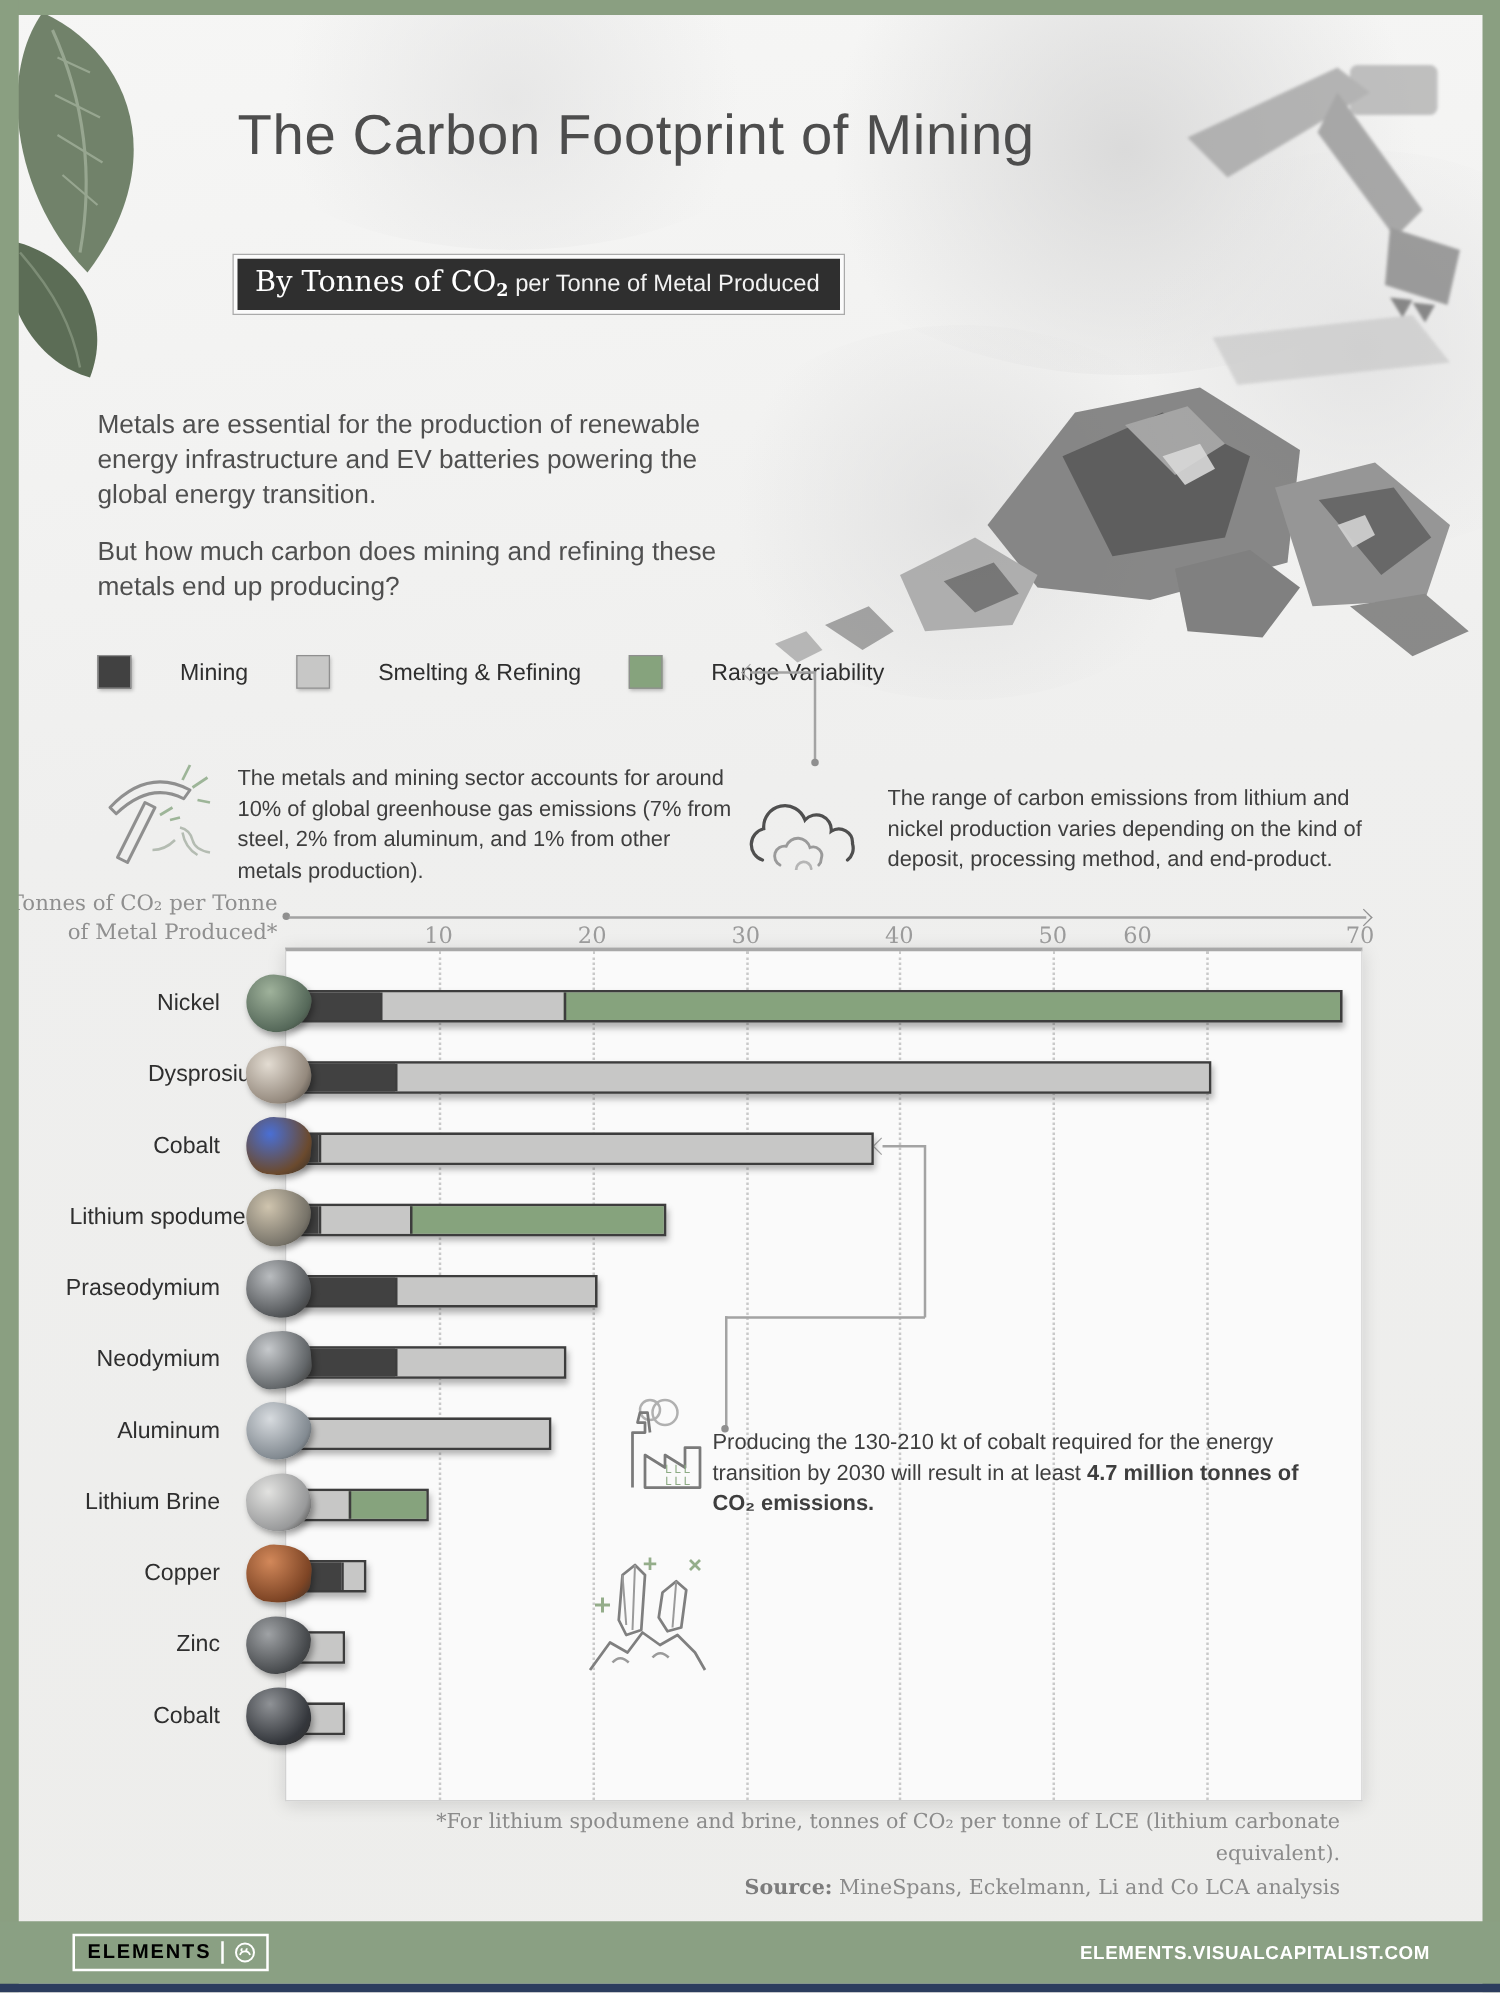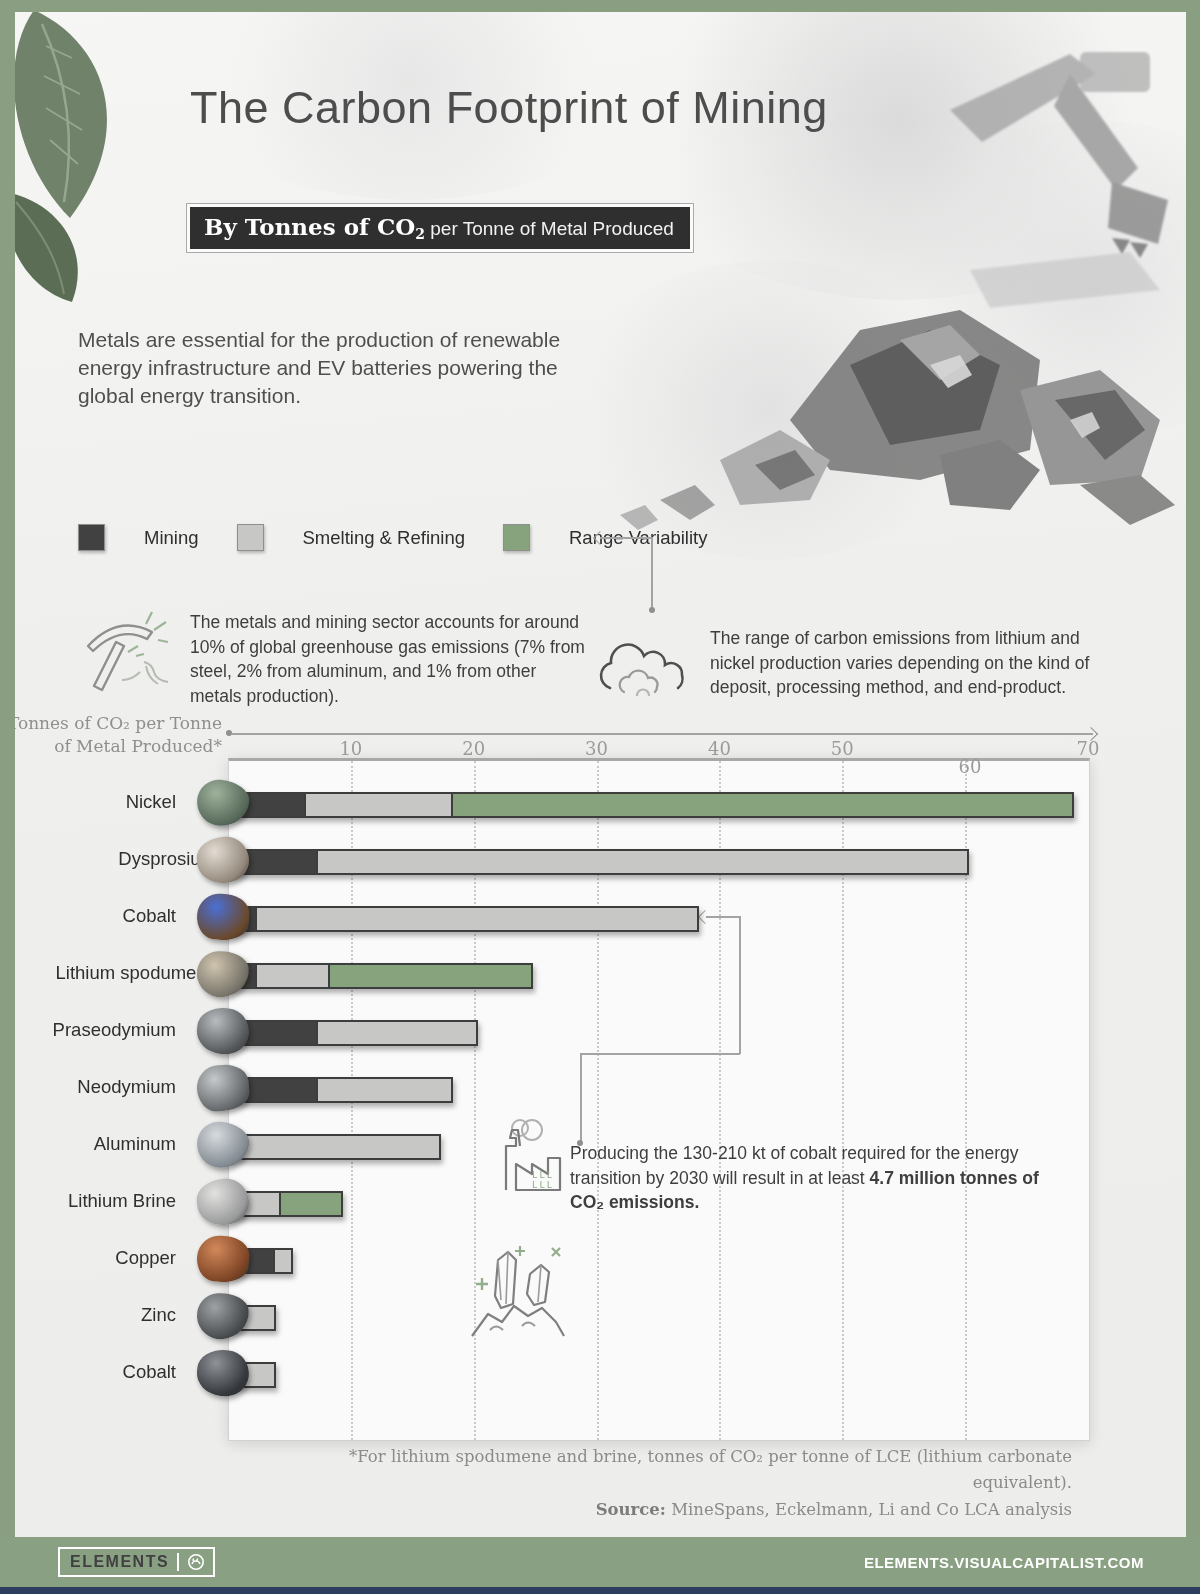--- a/index.html
+++ b/index.html
@@ -15,21 +15,21 @@
   
   .blob{position:absolute;border-radius:50%;pointer-events:none;z-index:1;}
   #decor-svg,#leaf-svg,#excavator-svg,#rocks-svg{position:absolute;z-index:1;pointer-events:none;}
   
   #title-main{left:190px;top:82px;font-size:45px;color:#4d4d4d;letter-spacing:.5px;z-index:5;}
   #title-sub{left:188px;top:128px;font-family:"DejaVu Serif","Liberation Serif",serif;
      font-weight:700;font-size:57px;color:#7fa184;letter-spacing:1px;z-index:5;
      text-shadow:-2px -2px 0 #fafaf8,2px 2px 0 #454545,4px 4px 3px rgba(0,0,0,.28);}
   #badge{left:190px;top:207px;background:#2f2f2f;color:#fff;padding:6px 16px 7px 14px;z-index:5;
      box-shadow:0 0 0 3px rgba(255,255,255,.95),0 0 0 4px #aaa;}
-  #badge .serif{font-family:"DejaVu Serif","Liberation Serif",serif;font-weight:700;font-size:23px;}
+  #badge .serif{font-family:"DejaVu Serif","Liberation Serif",serif;font-weight:400;font-size:23px;}
   #badge .sub{font-family:"DejaVu Serif","Liberation Serif",serif;font-weight:700;font-size:14px;vertical-align:-4px;}
   #badge .rest{font-size:19px;color:#f2f2f2;}
   #intro{left:78px;top:326px;width:515px;font-size:21px;line-height:1.33;color:#4f4f4f;z-index:5;}
   #intro p{margin:0 0 18px 0;}
   
   #legend{left:78px;top:524px;display:flex;align-items:center;gap:14px;z-index:6;}
   .lg-item{display:flex;align-items:center;margin-right:24px;gap:25px;}
   .lg-swatch{width:25px;height:25px;margin-right:14px;border:1px solid #8f8f8f;box-shadow:1px 2px 3px rgba(0,0,0,.25);}
   .lg-label{font-size:18.5px;color:#2e2e2e;}
   
@@ -68,21 +68,21 @@
   .thumb{position:absolute;left:197px;width:52px;height:46px;z-index:8;
      box-shadow:2px 3px 5px rgba(0,0,0,.35);}
   
   #footnote{left:300px;top:1444px;width:772px;text-align:right;font-family:"DejaVu Serif","Liberation Serif",serif;
      font-size:16.5px;line-height:1.6;color:#8b8b8b;z-index:6;}
   #footnote .b{font-weight:700;color:#7c7c7c;}
   #footer{position:absolute;left:0;bottom:7px;width:1200px;height:50px;background:#8aa083;z-index:50;
      display:flex;align-items:center;justify-content:space-between;padding:0;box-sizing:border-box;}
   #footer-bottom{position:absolute;left:0;bottom:0;width:1200px;height:7px;background:#2c3d5e;z-index:50;}
   #logo-box{margin-left:58px;border:2px solid #fff;display:flex;align-items:center;height:26px;padding:0 8px 0 10px;}
-  #logo-text{color:#404040;font-weight:700;font-size:16px;letter-spacing:1.5px;}
+  #logo-text{color:#000000;font-weight:700;font-size:16px;letter-spacing:1.5px;}
   #logo-sep{width:2px;height:18px;background:#fff;margin:0 8px;}
   #site-text{margin-right:56px;color:#fff;font-weight:700;font-size:15px;letter-spacing:.5px;}
   .icon-svg{position:absolute;z-index:6;}
 </style>
 </head>
 <body>
 
 <div id="page">
 
   <div class="blob" style="left:620px;top:-60px;width:560px;height:360px;background:radial-gradient(circle,rgba(214,214,214,.85),rgba(214,214,214,0) 70%);"></div>
@@ -124,20 +124,21 @@
     <path d="M16 196 C 44 228, 58 256, 64 288" stroke="#7d8d76" stroke-width="2" fill="none"></path>
   </svg>
 
   <div class="abs" id="title-main">The Carbon Footprint of Mining</div>
   <div class="abs" id="badge">
     <span class="serif">By Tonnes of CO</span><span class="sub">2</span><span class="rest"> per Tonne of Metal Produced</span>
   </div>
 
   <div class="abs" id="intro">
     <p>Metals are essential for the production of renewable energy infrastructure and EV batteries powering the global energy transition.</p>
+    <p>But how much carbon does mining and refining these metals end up producing?</p>
   </div>
 
   <div class="abs" id="legend">
     <div class="lg-item">
       <div class="lg-swatch" style="background:#414141;"></div>
       <div class="lg-label">Mining</div>
     </div>
     <div class="lg-item">
       <div class="lg-swatch" style="background:#c7c7c6;"></div>
       <div class="lg-label">Smelting &amp; Refining</div>
@@ -175,21 +176,21 @@
   </div>
   <div class="dot" style="left:226px;top:730px;"></div>
   <div class="hline" id="axis-line"></div>
   <span class="chev-right" style="left:1086px;top:729px;"></span>
   <div id="ticks">
       <div class="tick" style="left: 326.857px;">10</div>
       <div class="tick" style="left: 449.714px;">20</div>
       <div class="tick" style="left: 572.571px;">30</div>
       <div class="tick" style="left: 695.429px;">40</div>
       <div class="tick" style="left: 818.286px;">50</div>
-      <div class="tick" style="left: 946px; margin-top: 18px;">60</div>
+      <div class="tick" style="left: 886px;">60</div>
       <div class="tick" style="left: 1064px;">70</div>
     </div>
 
   <div class="abs" id="plot">
       <div class="gridline" style="left: 121.857px;"></div>
       <div class="gridline" style="left: 244.714px;"></div>
       <div class="gridline" style="left: 367.571px;"></div>
       <div class="gridline" style="left: 490.429px;"></div>
       <div class="gridline" style="left: 613.286px;"></div>
       <div class="gridline" style="left: 736.143px;"></div>

